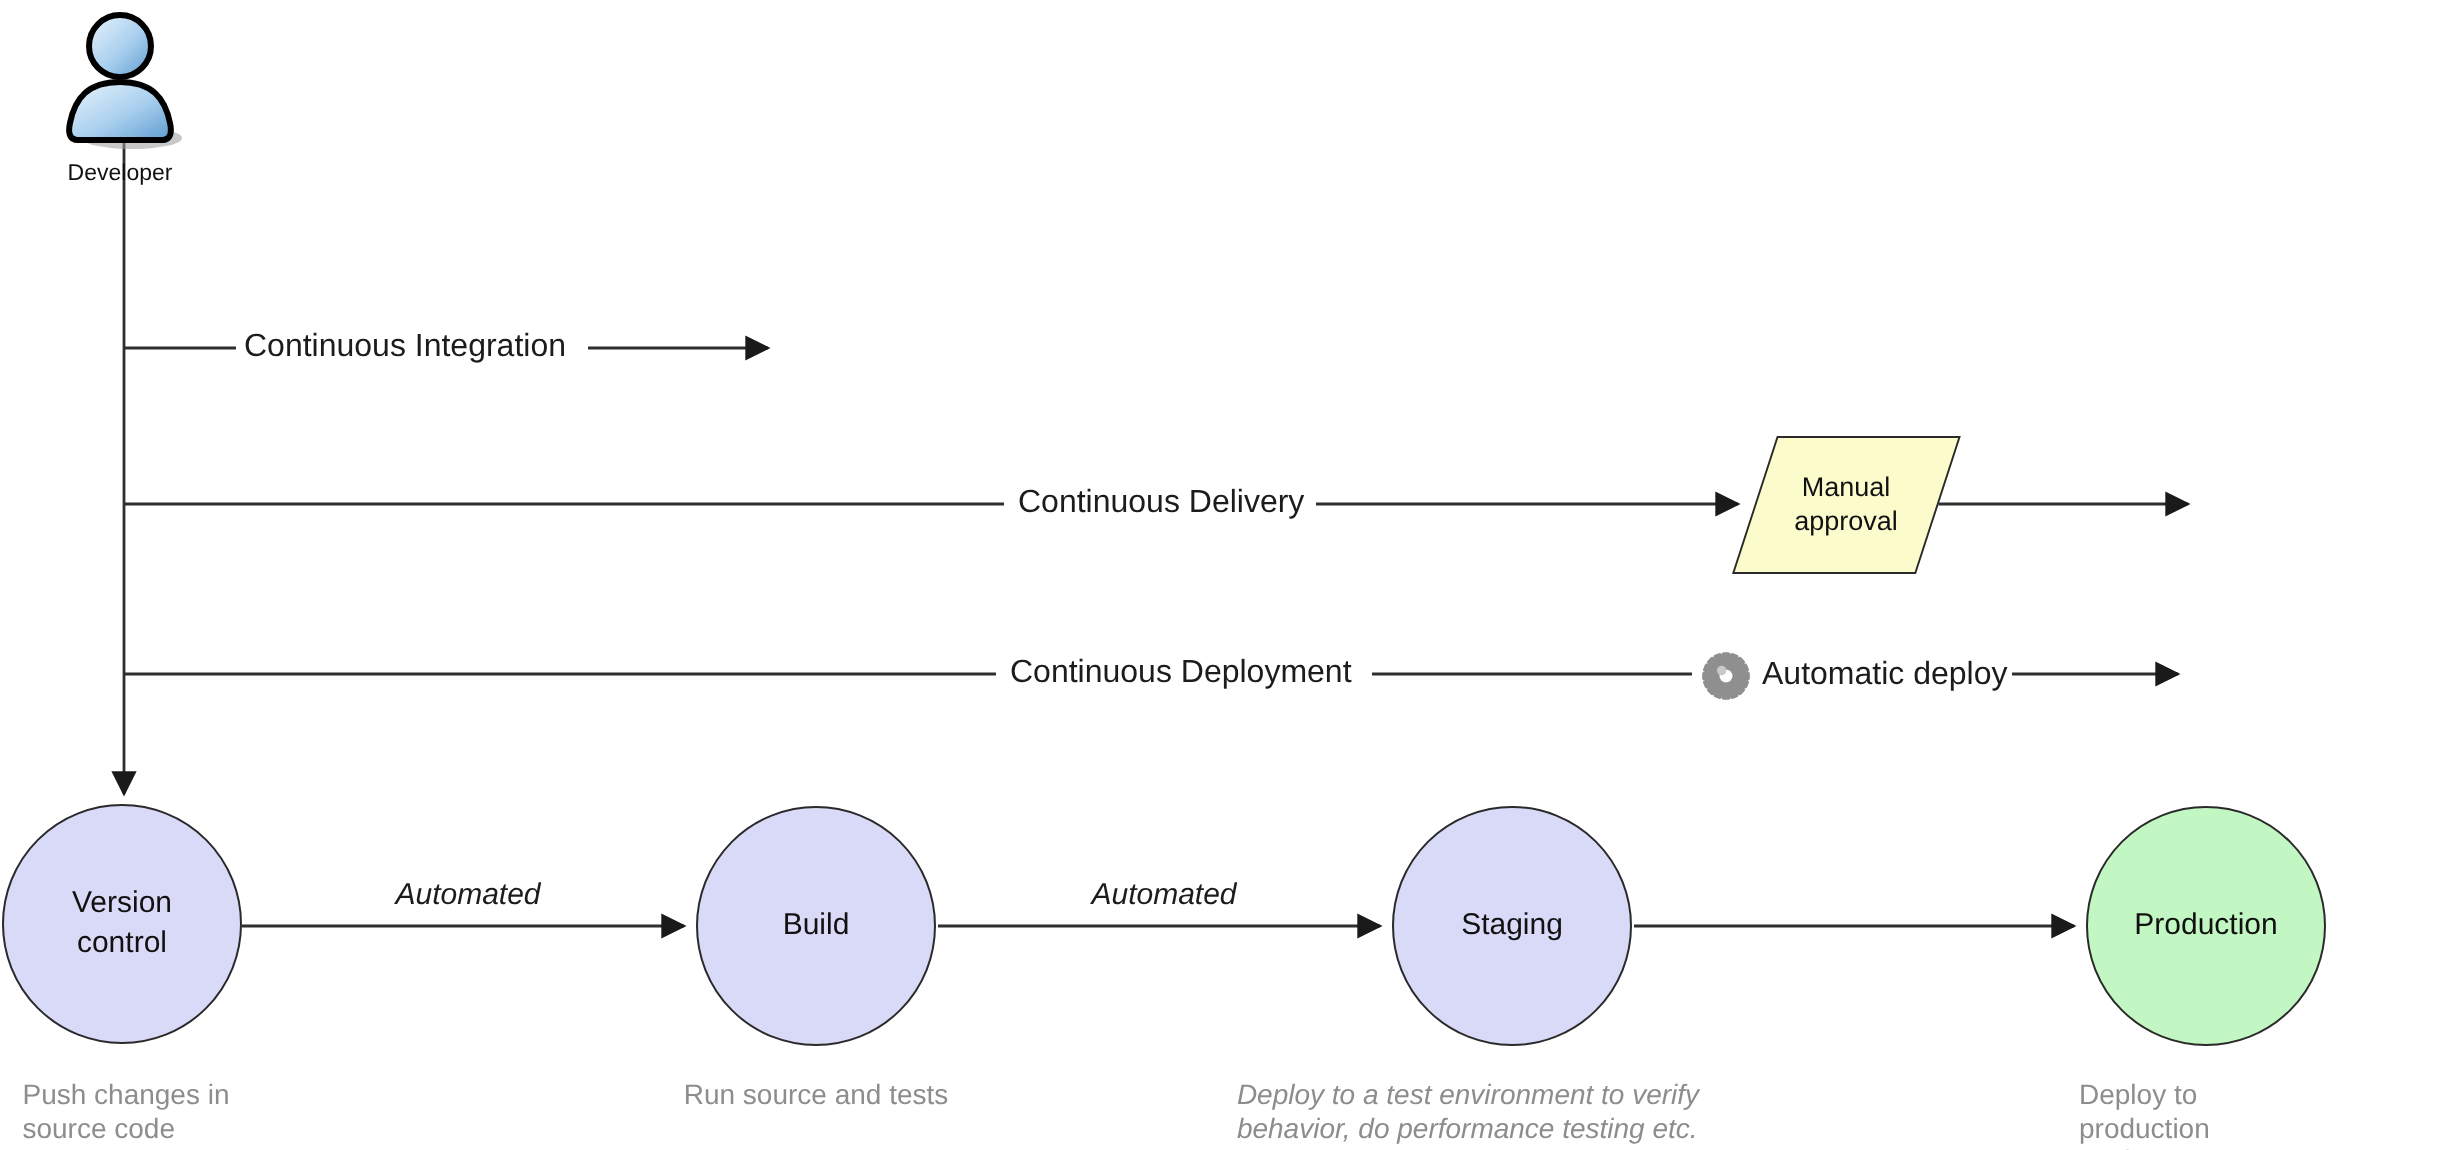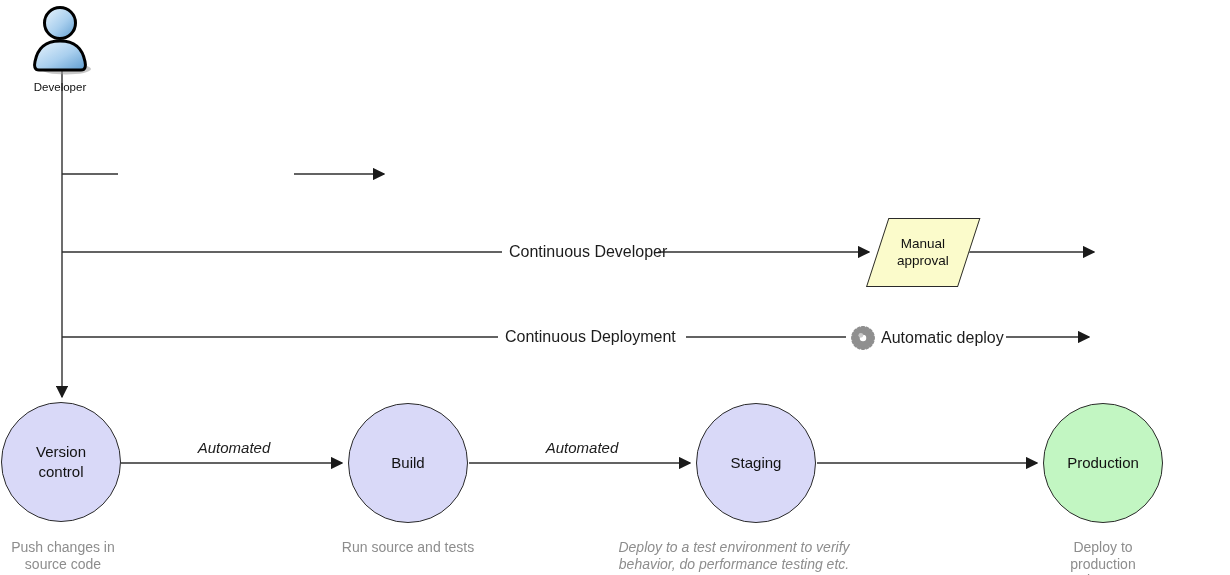--- a/index.html
+++ b/index.html
@@ -31,21 +31,21 @@
     display:flex;align-items:center;justify-content:center;
     text-align:center;font-size:15px;color:#111;
     white-space:pre-line;line-height:1.35;
     box-sizing:border-box;
   }
   .stage.lavender{background:#d9d9f8;}
   .stage.green{background:#c2f6c2;}
   .caption{
     position:absolute;
     transform:translateX(-50%);
-    text-align:center;font-size:14px;color:#8d8d8d;
+    font-size:14px;color:#8d8d8d;
     white-space:pre-line;line-height:1.18;
   }
   .gate{
     position:absolute;left:866px;top:218px;
     width:92px;height:69px;
     background:#fbfbcb;border:1.2px solid #2a2a2a;
     transform:skewX(-18deg);transform-origin:bottom left;
     display:flex;align-items:center;justify-content:center;
     box-sizing:border-box;
   }
@@ -100,21 +100,22 @@
         <stop offset="0.55" stop-color="#a9cfee"></stop>
         <stop offset="1" stop-color="#5e9ccf"></stop>
       </linearGradient>
     </defs>
     <ellipse cx="39" cy="65" rx="25" ry="5.5" fill="#9a9a9a" opacity="0.55"></ellipse>
     <circle cx="33" cy="19" r="15.5" fill="url(#devGrad)" stroke="#000" stroke-width="3"></circle>
     <path d="M12 66 C7.5 66 7 62 8 57.5 C10.5 45 17 37 33 37 C49 37 55.5 45 58 57.5 C59 62 58.5 66 54 66 Z" fill="url(#devGrad)" stroke="#000" stroke-width="3" stroke-linejoin="round"></path>
   </svg>
   <div id="developer-label">Developer</div>
 
-  <div class="flow-label" style="left:509px;top:243px;">Continuous Developer</div>
+  <div class="flow-label" style="left:122px;top:165px;">Continuous Integration</div>
+  <div class="flow-label" style="left:509px;top:243px;">Continuous Delivery</div>
   <div class="flow-label" style="left:505px;top:328px;">Continuous Deployment</div>
 
   <div class="gate">
     <div class="gate-text">Manual
 approval</div>
   </div>
 
   <svg id="gear" viewBox="0 0 24 24">
     <g fill="#8f8f8f">
       <rect x="10" y="1" width="4" height="22" rx="1"></rect>

